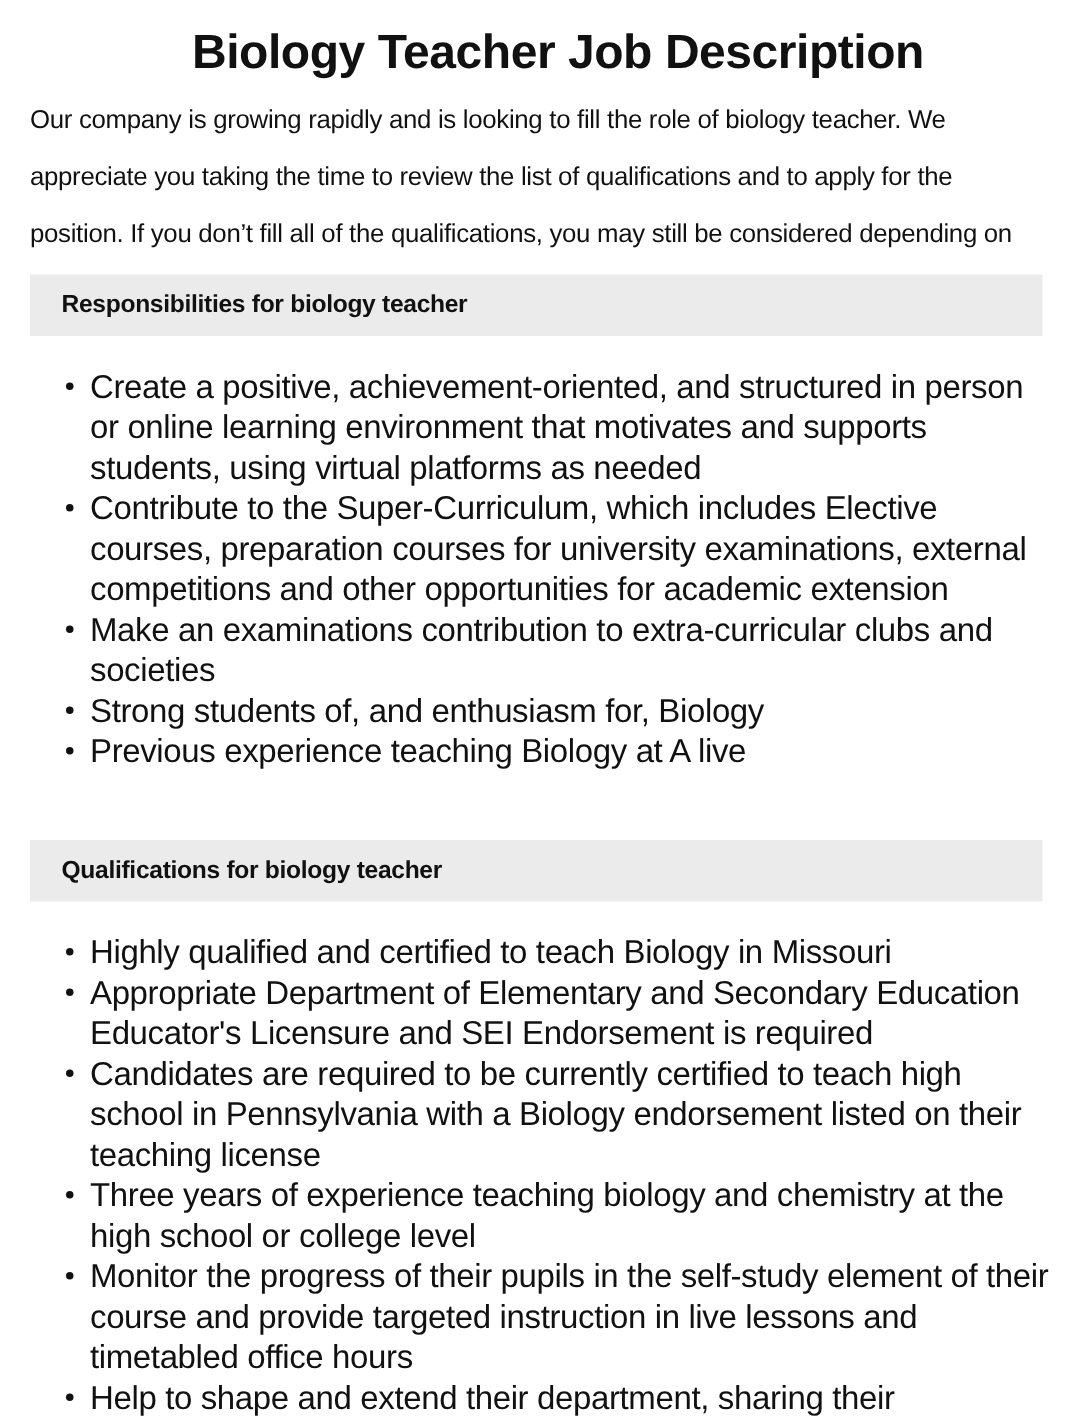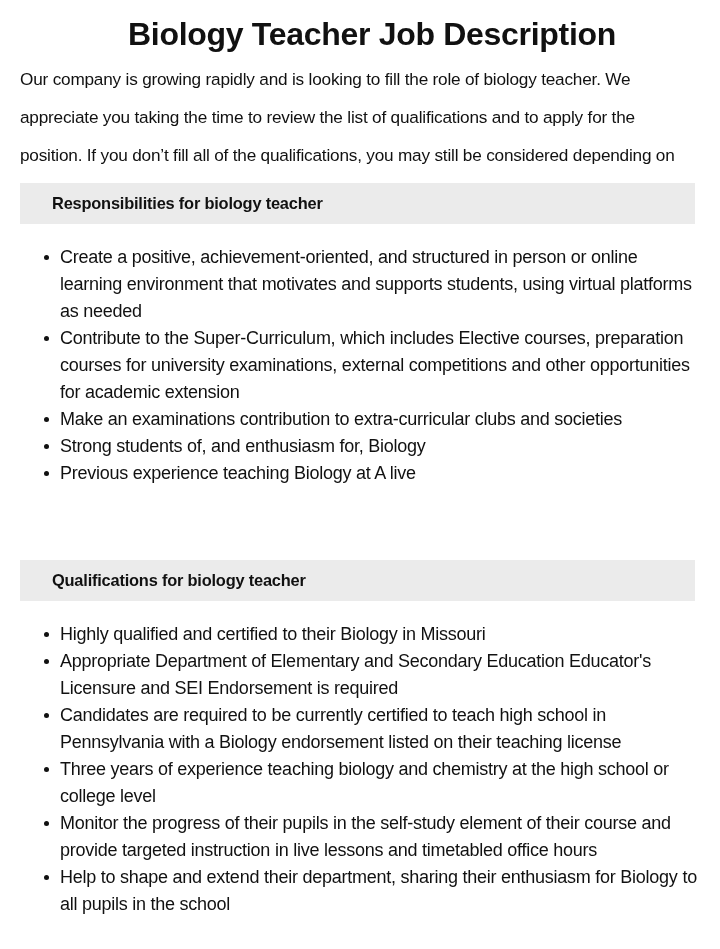--- a/index.html
+++ b/index.html
@@ -17,29 +17,29 @@
       letter-spacing: -0.3px;
     }
     .intro {
       position: absolute; left: 20px; top: 60px; width: 680px;
       margin: 0; font-size: 17.2px; line-height: 38px;
       letter-spacing: -0.2px;
     }
     .section-head {
       position: absolute; left: 20px; width: 675px; height: 41px;
       background: #ebebeb;
-      box-sizing: border-box; padding-left: 32px;
+      box-sizing: border-box; padding-left: 21px;
       font-size: 16.4px; font-weight: bold; line-height: 41px;
       letter-spacing: -0.2px;
     }
     ul.items {
       position: absolute; left: 0; width: 700px;
       margin: 0; padding: 0 0 0 60px; box-sizing: border-box;
       list-style: none;
-      font-size: 18px; line-height: 27px; letter-spacing: -0.25px;
+      font-size: 22px; line-height: 27px; letter-spacing: -0.25px;
     }
     ul.items li { position: relative; }
     ul.items li .bullet {
       position: absolute; left: -16px; top: 11px;
       width: 5px; height: 5px; border-radius: 50%; background: #111111;
     }
   </style>
 </head>
 <body>
 
@@ -54,20 +54,20 @@
     <li><span class="bullet"></span><span>Create a positive, achievement-oriented, and structured in person or online learning environment that motivates and supports students, using virtual platforms as needed</span></li>
     <li><span class="bullet"></span><span>Contribute to the Super-Curriculum, which includes Elective courses, preparation courses for university examinations, external competitions and other opportunities for academic extension</span></li>
     <li><span class="bullet"></span><span>Make an examinations contribution to extra-curricular clubs and societies</span></li>
     <li><span class="bullet"></span><span>Strong students of, and enthusiasm for, Biology</span></li>
     <li><span class="bullet"></span><span>Previous experience teaching Biology at A live</span></li>
   </ul>
 
   <div class="section-head" style="top:560px;">Qualifications for biology teacher</div>
 
   <ul class="items" style="top:621px;">
-    <li><span class="bullet"></span><span>Highly qualified and certified to their Biology in Missouri</span></li>
+    <li><span class="bullet"></span><span>Highly qualified and certified to teach Biology in Missouri</span></li>
     <li><span class="bullet"></span><span>Appropriate Department of Elementary and Secondary Education Educator's Licensure and SEI Endorsement is required</span></li>
     <li><span class="bullet"></span><span>Candidates are required to be currently certified to teach high school in Pennsylvania with a Biology endorsement listed on their teaching license</span></li>
     <li><span class="bullet"></span><span>Three years of experience teaching biology and chemistry at the high school or college level</span></li>
     <li><span class="bullet"></span><span>Monitor the progress of their pupils in the self-study element of their course and provide targeted instruction in live lessons and timetabled office hours</span></li>
     <li><span class="bullet"></span><span>Help to shape and extend their department, sharing their enthusiasm for Biology to all pupils in the school</span></li>
   </ul>
 </div>
 
 </body></html>

